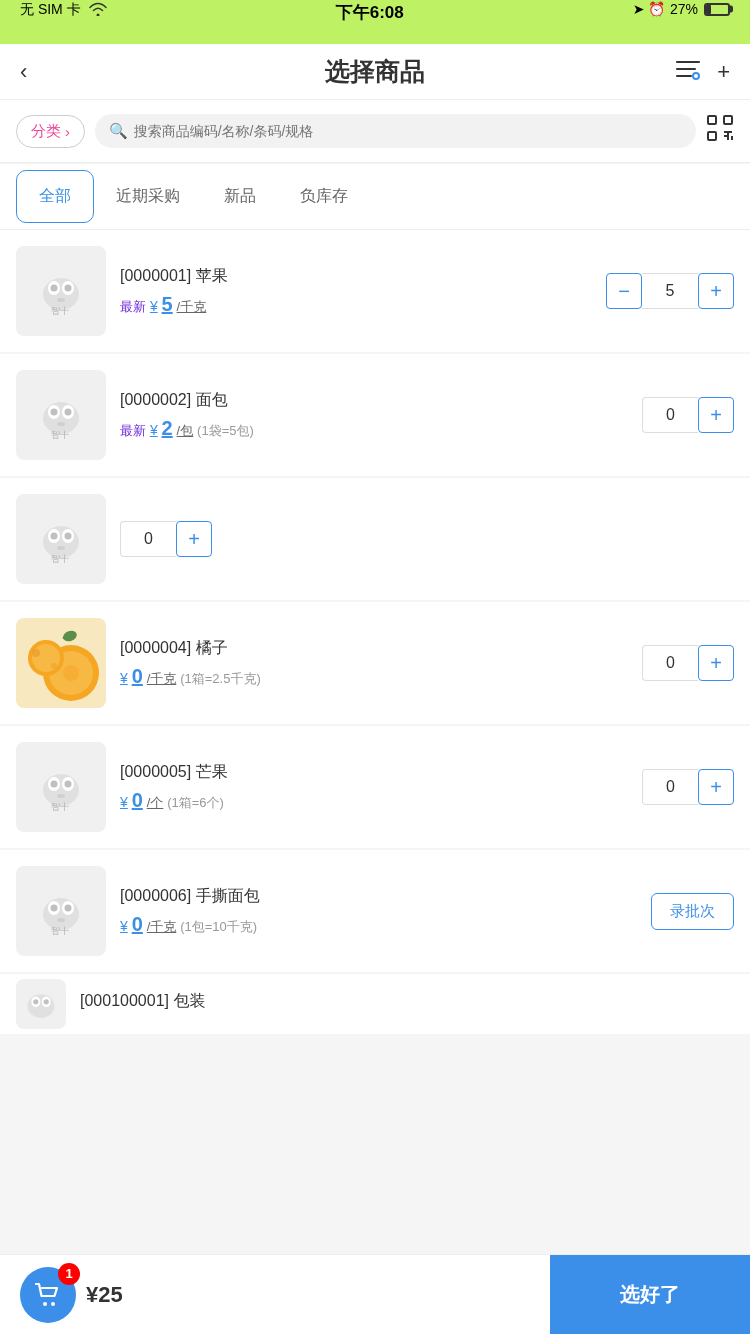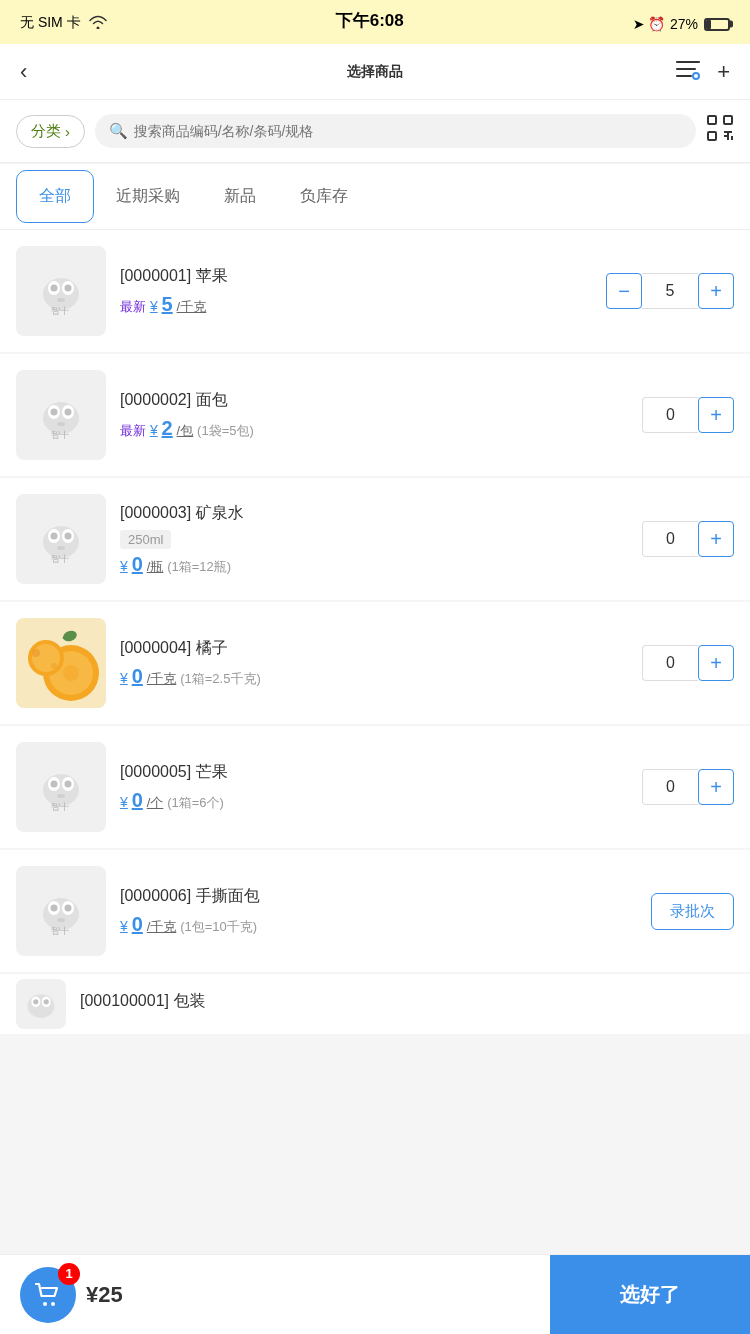--- a/index.html
+++ b/index.html
@@ -2,63 +2,63 @@
 <html><head>
   <meta charset="utf-8">
   <meta name="viewport" content="width=750px">
   <style>
     * { box-sizing: border-box; margin: 0; padding: 0; }
     body { font-family: -apple-system, 'PingFang SC', 'Microsoft YaHei', sans-serif; background: #f5f5f5; width: 750px; min-height: 1334px; overflow-x: hidden; }
 
     
     .status-bar {
       height: 44px;
-      background: #fef9c3;
-      display: flex;
-      align-items: flex-end;
+      background: #bef264;
+      display: flex;
+      align-items: flex-start;
       justify-content: space-between;
-      padding: 12px 20px;
+      padding: 1px 20px;
       font-size: 15px;
       font-weight: 500;
     }
     .status-left { display: flex; align-items: center; gap: 8px; font-size: 14px; }
     .status-center { font-size: 17px; font-weight: 600; }
     .status-right { display: flex; align-items: center; gap: 4px; font-size: 14px; }
     .battery-icon { display: inline-block; width: 26px; height: 13px; border: 2px solid #333; border-radius: 3px; position: relative; margin-left: 2px; }
     .battery-icon::after { content: ''; position: absolute; right: -5px; top: 50%; transform: translateY(-50%); width: 3px; height: 7px; background: #333; border-radius: 0 2px 2px 0; }
     .battery-fill { height: 100%; width: 21%; background: #333; border-radius: 1px; }
 
     
     .nav-bar {
       height: 56px;
       background: #fff;
       display: flex;
       align-items: center;
       justify-content: space-between;
       padding: 0 20px;
       border-bottom: 1px solid #eee;
     }
-    .nav-title { font-size: 14px; font-weight: 600; color: #333; position: absolute; left: 50%; transform: translateX(-50%); }
+    .nav-title { font-size: 25px; font-weight: 600; color: #333; position: absolute; left: 50%; transform: translateX(-50%); }
     .nav-left, .nav-right { display: flex; align-items: center; gap: 16px; z-index: 1; }
     .nav-icon { font-size: 22px; color: #333; cursor: pointer; }
     .nav-bar { position: relative; }
 
     
     .filter-bar {
       background: #fff;
       padding: 14px 16px;
       display: flex;
       align-items: center;
       gap: 10px;
       border-bottom: 1px solid #eee;
     }
     .category-btn {
       display: flex; align-items: center; gap: 4px;
       border: 1px solid #ccc; border-radius: 20px;
-      padding: 6px 14px; font-size: 15px; color: #4d7c0f;
+      padding: 6px 14px; font-size: 15px; color: #ec4899;
       background: #fff; white-space: nowrap; cursor: pointer;
     }
     .search-box {
       flex: 1; display: flex; align-items: center; gap: 6px;
       background: #f2f2f2; border-radius: 20px; padding: 8px 14px;
     }
     .search-icon { color: #999; font-size: 15px; }
     .search-input { border: none; background: transparent; font-size: 14px; color: #999; outline: none; width: 100%; }
     .scan-icon { font-size: 22px; color: #333; cursor: pointer; }
 
@@ -352,32 +352,20 @@
           <ellipse cx="27" cy="30" rx="18" ry="16" fill="#e0e0e0"></ellipse>
           <ellipse cx="20" cy="24" rx="6" ry="7" fill="#fff"></ellipse>
           <ellipse cx="34" cy="24" rx="6" ry="7" fill="#fff"></ellipse>
           <circle cx="20" cy="24" r="3.5" fill="#c0c0c0"></circle>
           <circle cx="34" cy="24" r="3.5" fill="#c0c0c0"></circle>
           <ellipse cx="27" cy="36" rx="4" ry="2" fill="#d0d0d0"></ellipse>
           <text x="17" y="50" font-size="9" fill="#b0b0b0" font-family="sans-serif">智十</text>
         </svg>
       </div>
     </div>
-    <div class="product-info">
-      <div class="product-name">
-        <span>[0000003]</span> <span>矿泉水</span>
-      </div>
-      <div class="product-spec">250ml</div>
-      <div class="product-price">
-        <span class="yuan-sign">¥</span>
-        <span class="price-num">0</span>
-        <span class="price-unit">/瓶</span>
-        <span class="price-hint">(1箱=12瓶)</span>
-      </div>
-    </div>
     <div class="qty-control">
       <input class="qty-input" type="text" value="0" style="border-left: 1px solid rgb(221, 221, 221); border-radius: 4px 0px 0px 4px;">
       <button class="qty-btn">+</button>
     </div>
   </div>
 
   <div class="product-item">
     <div class="product-image" style="background:#f8e8c0;">
 
       <svg width="90" height="90" viewBox="0 0 90 90">

